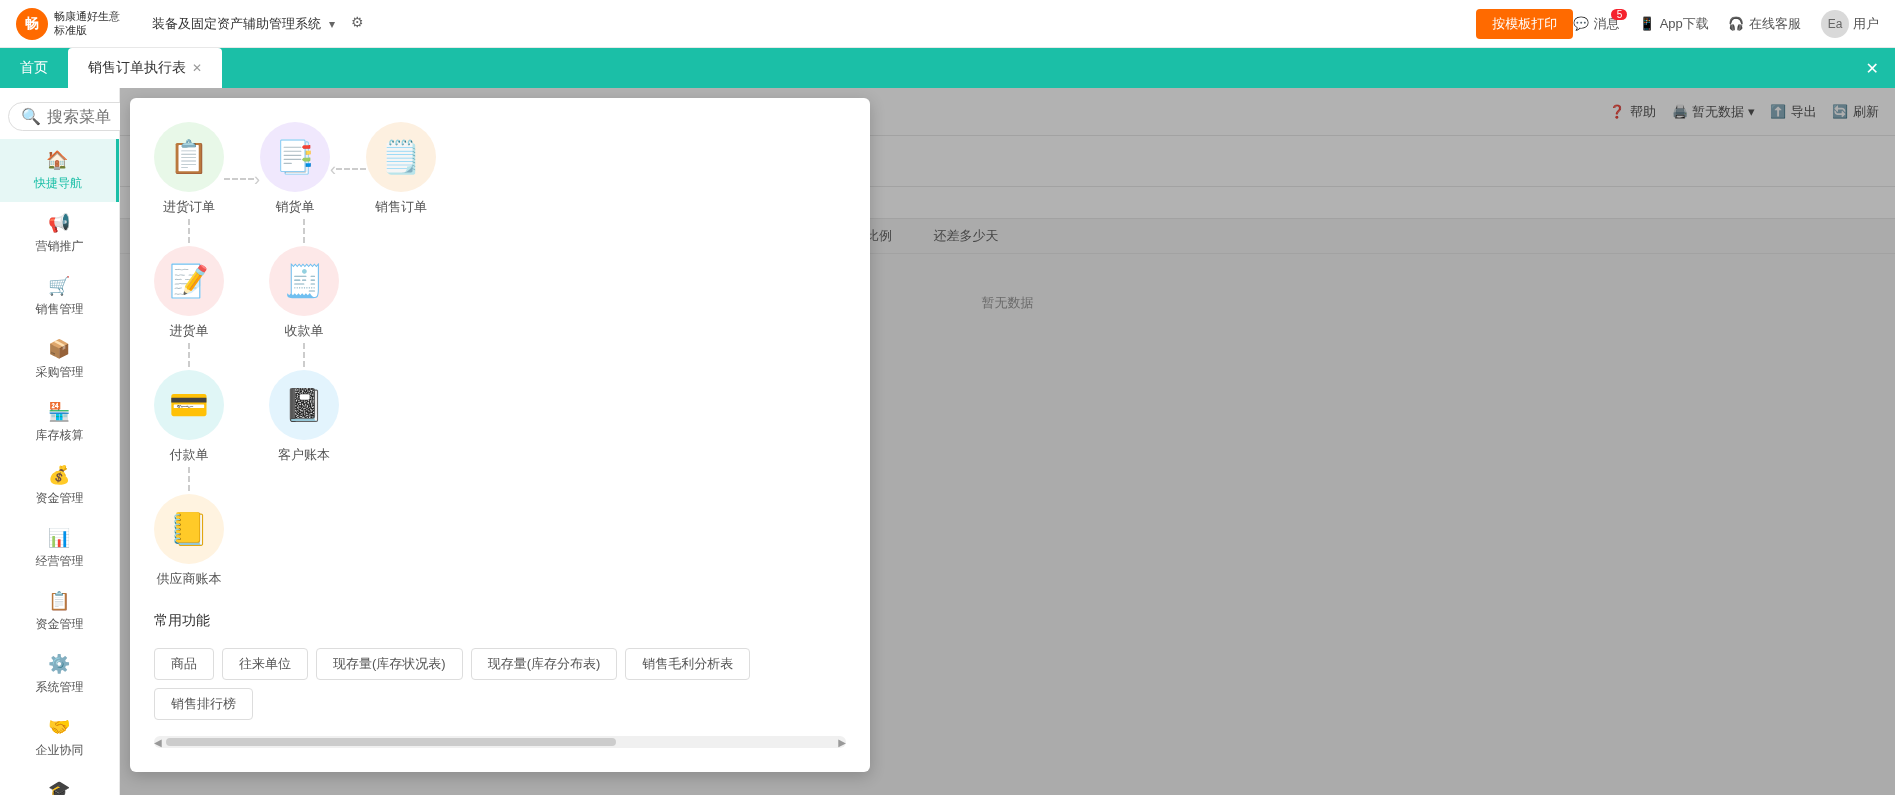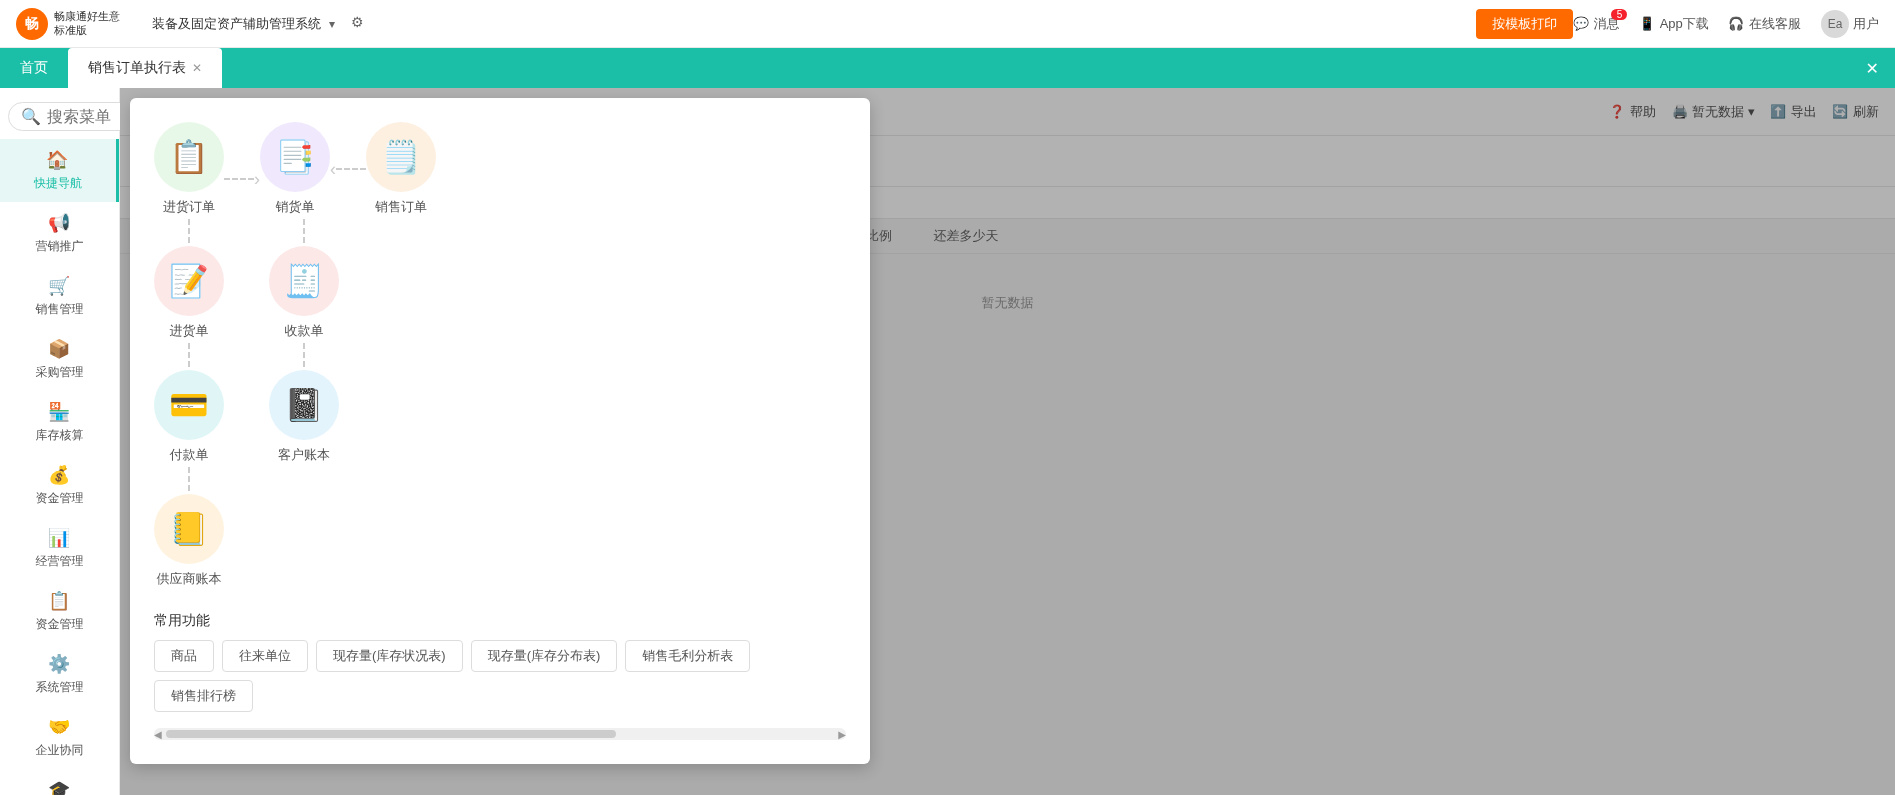--- a/index.html
+++ b/index.html
@@ -243,21 +243,21 @@
       height: 30px;
       border-left: 2px dashed #ccc;
       margin: 4px 0;
     }
 
     
     .common-section { }
     .common-title {
       font-size: 14px;
       color: #333;
-      margin-bottom: 10px;
+      margin-bottom: 18px;
       font-weight: 500;
     }
     .common-btns {
       display: flex;
       flex-wrap: wrap;
       gap: 8px;
       margin-bottom: 8px;
     }
     .common-btn {
       padding: 6px 16px;

